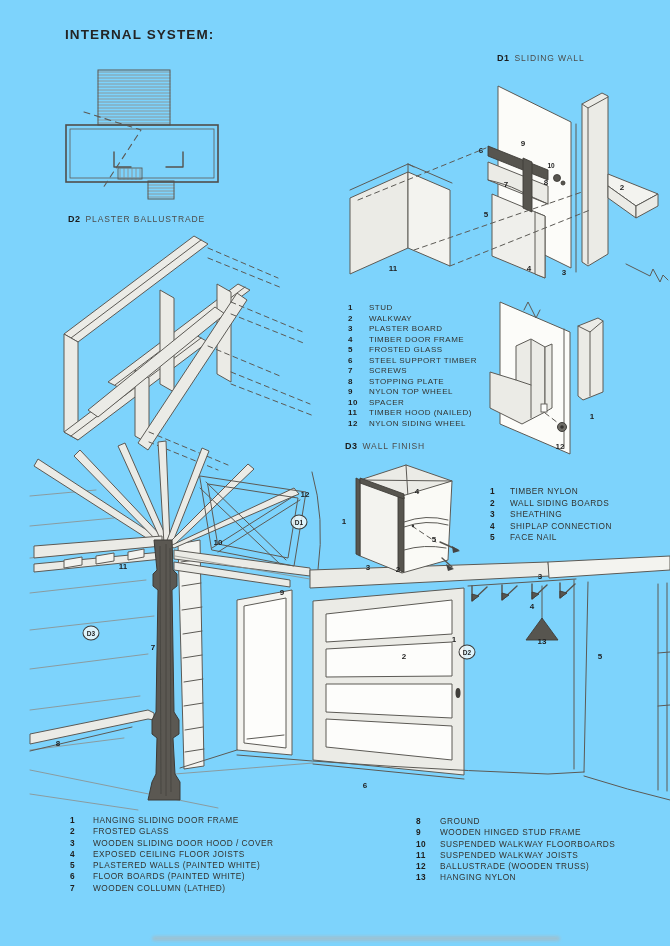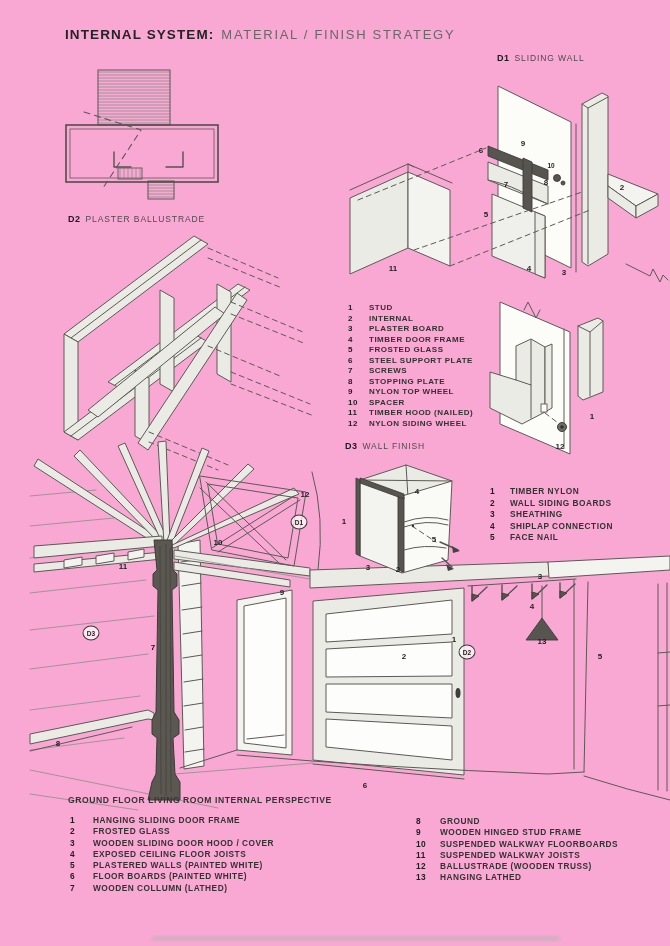--- a/index.html
+++ b/index.html
@@ -1,16 +1,16 @@
 <!DOCTYPE html>
 <html><head>
 <meta charset="utf-8">
 <style>
   html,body{margin:0;padding:0;background:#e9e9e7;}
-  #sheet{position:relative;width:670px;height:946px;background:#f9a8d4;overflow:hidden;
+  #sheet{position:relative;width:670px;height:946px;background:#7dd3fc;overflow:hidden;
          font-family:"Liberation Sans",sans-serif;}
   svg{position:absolute;overflow:visible;}
   .ln{fill:none;stroke:#5c5a55;stroke-width:1;stroke-linecap:round;stroke-linejoin:round;}
   .ln2{fill:none;stroke:#55534e;stroke-width:1.4;stroke-linecap:round;stroke-linejoin:round;}
   .thin{fill:none;stroke:#8d8d88;stroke-width:.8;stroke-linecap:round;}
   .fill{fill:#ebebe6;stroke:#5c5a55;stroke-width:1;stroke-linejoin:round;}
   .fill2{fill:#f3f3ef;stroke:#5c5a55;stroke-width:1;stroke-linejoin:round;}
   .sheet{fill:#fcfcf9;stroke:#5c5a55;stroke-width:1;stroke-linejoin:round;}
   .pane{fill:#fdfdfb;stroke:#5c5a55;stroke-width:1;stroke-linejoin:round;}
   .dark{fill:#57554f;stroke:#3f3d39;stroke-width:.9;stroke-linejoin:round;}
@@ -20,36 +20,35 @@
   .title{position:absolute;display:flex;gap:7px;align-items:baseline;white-space:nowrap;}
   .t1{font-size:13.5px;font-weight:700;letter-spacing:1.1px;color:#242424;}
   .t2{font-size:13px;font-weight:400;letter-spacing:1.7px;color:#686866;}
   .dlabel{position:absolute;display:flex;gap:5px;align-items:baseline;white-space:nowrap;}
   .did{font-size:9px;font-weight:700;letter-spacing:.5px;color:#1b1b1b;}
   .dtxt{font-size:8.5px;font-weight:400;letter-spacing:.9px;color:#4c4c4a;}
   .caption{position:absolute;font-size:8.6px;font-weight:700;letter-spacing:.55px;color:#343432;white-space:nowrap;}
   .legend{position:absolute;color:#2d2d2b;}
   .legend .row{display:flex;align-items:flex-start;height:var(--rh);font-size:var(--fs);letter-spacing:.5px;white-space:nowrap;}
   .legend .num{width:var(--numw);font-weight:700;flex:none;color:#1f1f1e;}
-  .legend .lbl{font-weight:700;color:#33332f;}
+  .legend .lbl{font-weight:400;color:#33332f;}
   .co{position:absolute;transform:translate(-50%,-50%);font-size:8px;font-weight:700;color:#1f1f1f;white-space:nowrap;}
   .co.sm{font-size:6.5px;}
   .co.circ{border:1px solid #3a3a38;border-radius:50%;width:15px;height:13px;display:flex;
            align-items:center;justify-content:center;font-size:6.5px;background:rgba(253,253,251,.75);}
   .smudge{position:absolute;left:152px;top:936px;width:408px;height:5px;background:#b4b4b1;
           opacity:.55;border-radius:3px;filter:blur(1.5px);}
 </style>
 </head>
 <body>
 
 <div id="sheet">
 
   <div class="title" style="left:65px;top:27px">
     <span class="t1">INTERNAL SYSTEM:</span>
-    <span class="t2">MATERIAL / FINISH STRATEGY</span>
   </div>
 
   <div class="dlabel" style="left:497px;top:53px">
     <span class="did">D1</span>
     <span class="dtxt">SLIDING WALL</span>
   </div>
   <div class="dlabel" style="left:68px;top:214px">
     <span class="did">D2</span>
     <span class="dtxt">PLASTER BALLUSTRADE</span>
   </div>
@@ -189,41 +188,41 @@
 
   <div class="legend" style="left:348px;top:303px;--rh:10.5px;--fs:8px;--numw:21px">
 
       <div class="row">
         <span class="num">1</span>
         <span class="lbl">STUD</span>
       </div>
 
       <div class="row">
         <span class="num">2</span>
-        <span class="lbl">INTERNAL</span>
+        <span class="lbl">WALKWAY</span>
       </div>
 
       <div class="row">
         <span class="num">3</span>
         <span class="lbl">PLASTER BOARD</span>
       </div>
 
       <div class="row">
         <span class="num">4</span>
         <span class="lbl">TIMBER DOOR FRAME</span>
       </div>
 
       <div class="row">
         <span class="num">5</span>
         <span class="lbl">FROSTED GLASS</span>
       </div>
 
       <div class="row">
         <span class="num">6</span>
-        <span class="lbl">STEEL SUPPORT PLATE</span>
+        <span class="lbl">STEEL SUPPORT TIMBER</span>
       </div>
 
       <div class="row">
         <span class="num">7</span>
         <span class="lbl">SCREWS</span>
       </div>
 
       <div class="row">
         <span class="num">8</span>
         <span class="lbl">STOPPING PLATE</span>
@@ -271,21 +270,20 @@
         <span class="num">4</span>
         <span class="lbl">SHIPLAP CONNECTION</span>
       </div>
 
       <div class="row">
         <span class="num">5</span>
         <span class="lbl">FACE NAIL</span>
       </div>
     </div>
 
-  <div class="caption" style="left:68px;top:795px">GROUND FLOOR LIVING ROOM INTERNAL PERSPECTIVE</div>
 
   <div class="legend" style="left:70px;top:815px;--rh:11.3px;--fs:8.3px;--numw:23px">
 
       <div class="row">
         <span class="num">1</span>
         <span class="lbl">HANGING SLIDING DOOR FRAME</span>
       </div>
 
       <div class="row">
         <span class="num">2</span>
@@ -340,21 +338,21 @@
         <span class="lbl">SUSPENDED WALKWAY JOISTS</span>
       </div>
 
       <div class="row">
         <span class="num">12</span>
         <span class="lbl">BALLUSTRADE (WOODEN TRUSS)</span>
       </div>
 
       <div class="row">
         <span class="num">13</span>
-        <span class="lbl">HANGING LATHED</span>
+        <span class="lbl">HANGING NYLON</span>
       </div>
     </div>
 
   <span class="co" style="left:481px;top:150px">6</span>
   <span class="co" style="left:523px;top:143px">9</span>
   <span class="co sm" style="left:551px;top:165px">10</span>
   <span class="co" style="left:546px;top:182px">8</span>
   <span class="co" style="left:506px;top:184px">7</span>
   <span class="co" style="left:486px;top:214px">5</span>
   <span class="co" style="left:529px;top:268px">4</span>

